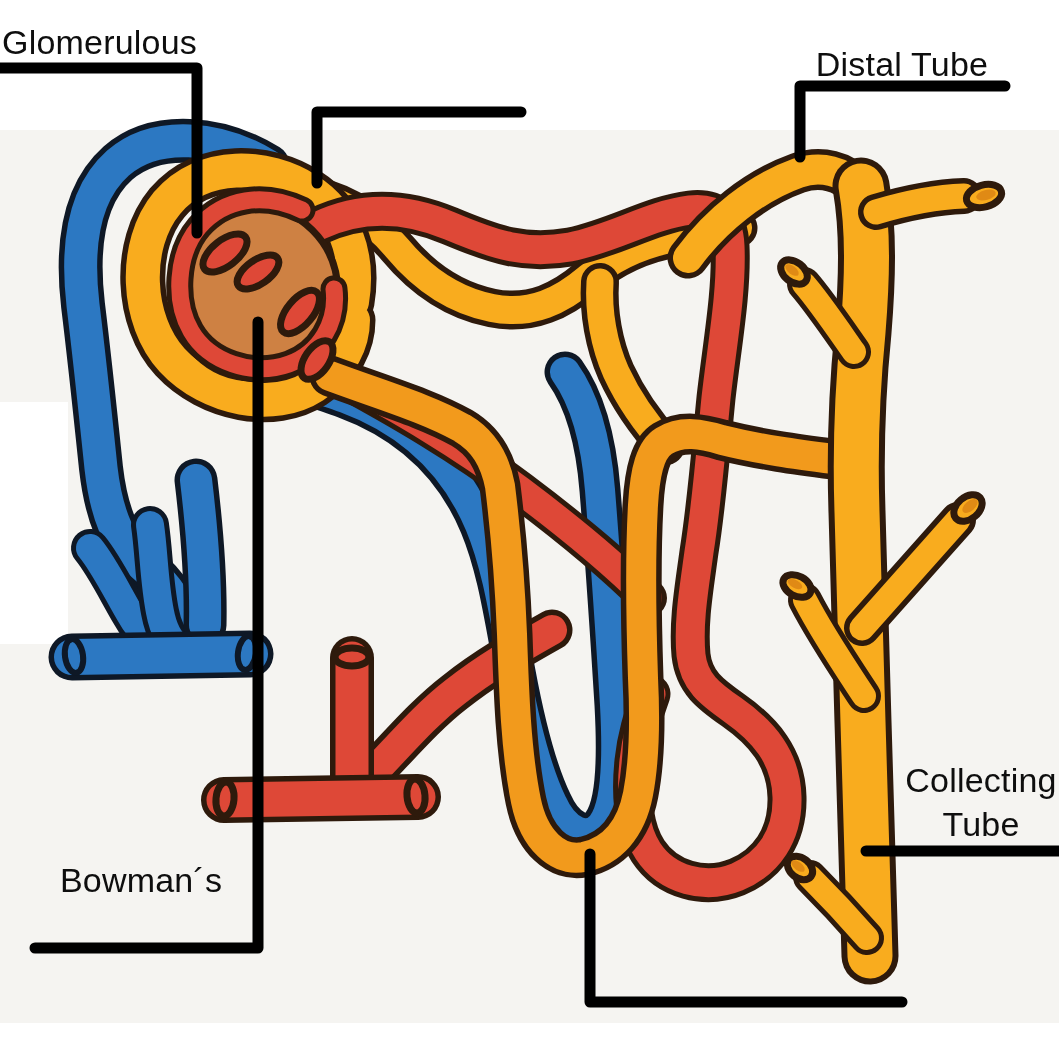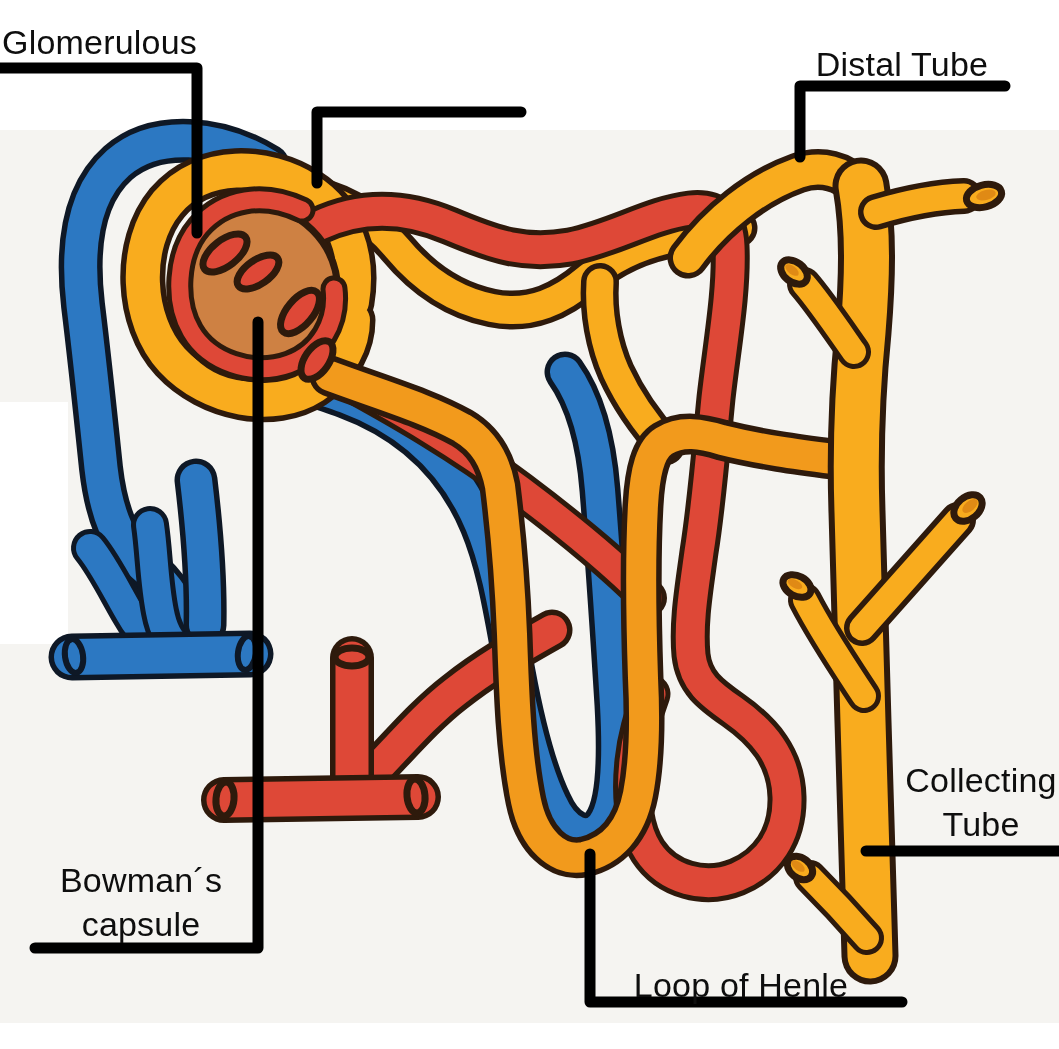--- a/index.html
+++ b/index.html
@@ -188,24 +188,20 @@
   </svg>
 
   <div class="lbl left" style="left:2px;top:20px;">
     <span>Glomerulous</span>
   </div>
   <div class="lbl" style="left:812px;top:42px;width:180px;">
     <span>Distal Tube</span>
   </div>
   <div class="lbl" style="left:31px;top:858px;width:220px;text-align:center;">
     <div>Bowman´s</div>
-    <div>capsule</div>
-  </div>
-  <div class="lbl" style="left:631px;top:963px;width:220px;">
-    <span>Loop of Henle</span>
   </div>
   <div class="lbl" style="left:871px;top:758px;width:220px;">
     <div>Collecting</div>
     <div>Tube</div>
   </div>
 
   <div id="footer-bar"></div>
 </div>
 
 </body></html>

